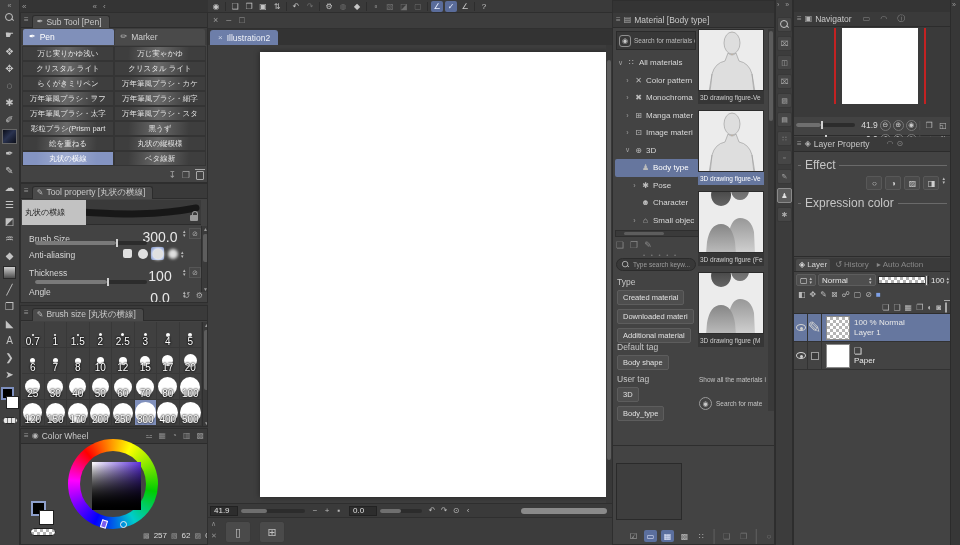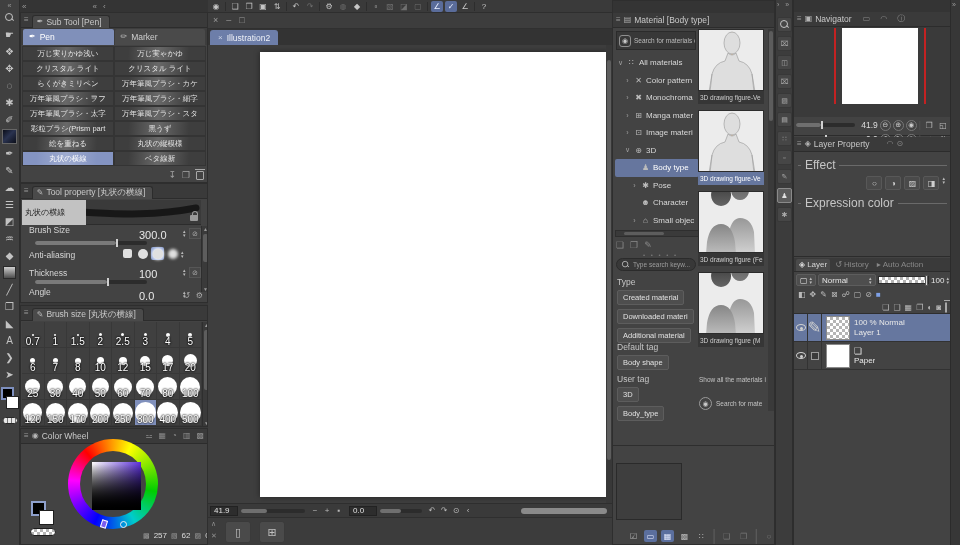--- a/index.html
+++ b/index.html
@@ -54,21 +54,21 @@
   .brow::before{content:"";position:absolute;inset:0;
         background:linear-gradient(94deg,transparent 15%,rgba(255,255,255,.22) 48%,transparent 82%);}
   .brow.sel{background:#8494c2;color:#fff;}
   .sfoot{position:absolute;right:3px;bottom:2px;display:flex;gap:6px;align-items:center;color:#a5a5a5;font-size:9px;}
   
   #toolprop{left:20px;top:183px;width:188px;height:120px;overflow:hidden;}
   .tpprev{position:absolute;left:1px;top:16px;width:179px;height:25px;background:#3a3a3a;border-bottom:1px solid #2c2c2c;}
   .tpprev .lab{position:absolute;left:0;top:0;width:64px;height:25px;background:#c2c2c2;color:#222;
                font-size:8px;display:flex;align-items:center;padding-left:3px;}
   .tplabel{position:absolute;font-size:8.5px;color:#d6d6d6;}
-  .tpval{position:absolute;font-size:11px;color:#e8e8e8;text-align:left;}
+  .tpval{position:absolute;font-size:14px;color:#e8e8e8;text-align:center;}
   .slider{position:absolute;height:4px;background:#2c2c2c;border-radius:2px;}
   .slider .fill{height:100%;background:#7a7a7a;border-radius:2px;}
   .slider .knob{position:absolute;top:-2px;width:2px;height:8px;background:#d0d0d0;}
   .stepper{display:inline-flex;flex-direction:column;line-height:4px;font-size:5px;color:#bbb;}
   .auxbtn{position:absolute;width:12px;height:11px;border:1px solid #565656;background:#474747;color:#aaa;
           font-size:7px;display:flex;align-items:center;justify-content:center;}
   .vscroll{position:absolute;width:7px;background:#3a3a3a;border-left:1px solid #2e2e2e;}
   .vscroll .thumb{position:absolute;left:1px;width:5px;background:#5d5d5d;border-radius:2px;}
   .vscroll .ar{position:absolute;left:0;width:7px;font-size:5px;color:#999;text-align:center;}
   .aacirc{width:13px;height:13px;display:flex;align-items:center;justify-content:center;border-radius:2px;}
@@ -364,21 +364,21 @@
         <span>Tool property [丸状の横線]</span>
       </span>
     </div>
     <div class="tpprev">
       <svg width="179" height="25" viewBox="0 0 179 25" style="position:absolute;left:0;top:0;">
         <path d="M6 17 C 45 3, 95 23, 174 8" stroke="#141414" stroke-width="7" fill="none" stroke-linecap="round" opacity="0.9"></path>
       </svg>
       <span class="lab">丸状の横線</span>
       <span class="i-lock" style="position:absolute;right:3px;bottom:3px;"></span>
     </div>
-    <span class="tplabel" style="left:8px;top:41px;">Brush Size</span>
+    <span class="tplabel" style="left:8px;top:50px;">Brush Size</span>
     <span class="tpval" style="left:118px;top:45px;width:42px;">300.0</span>
     <span class="stepper" style="position:absolute;left:162px;top:45px;">
         <span>▴</span>
         <span>▾</span>
       </span>
     <div class="slider" style="left:14px;top:57px;width:112px;">
       <div class="fill" style="width:72%;"></div>
         <div class="knob" style="left:72%;"></div>
     </div>
     <div class="auxbtn" style="left:168px;top:44px;">⊘</div>

